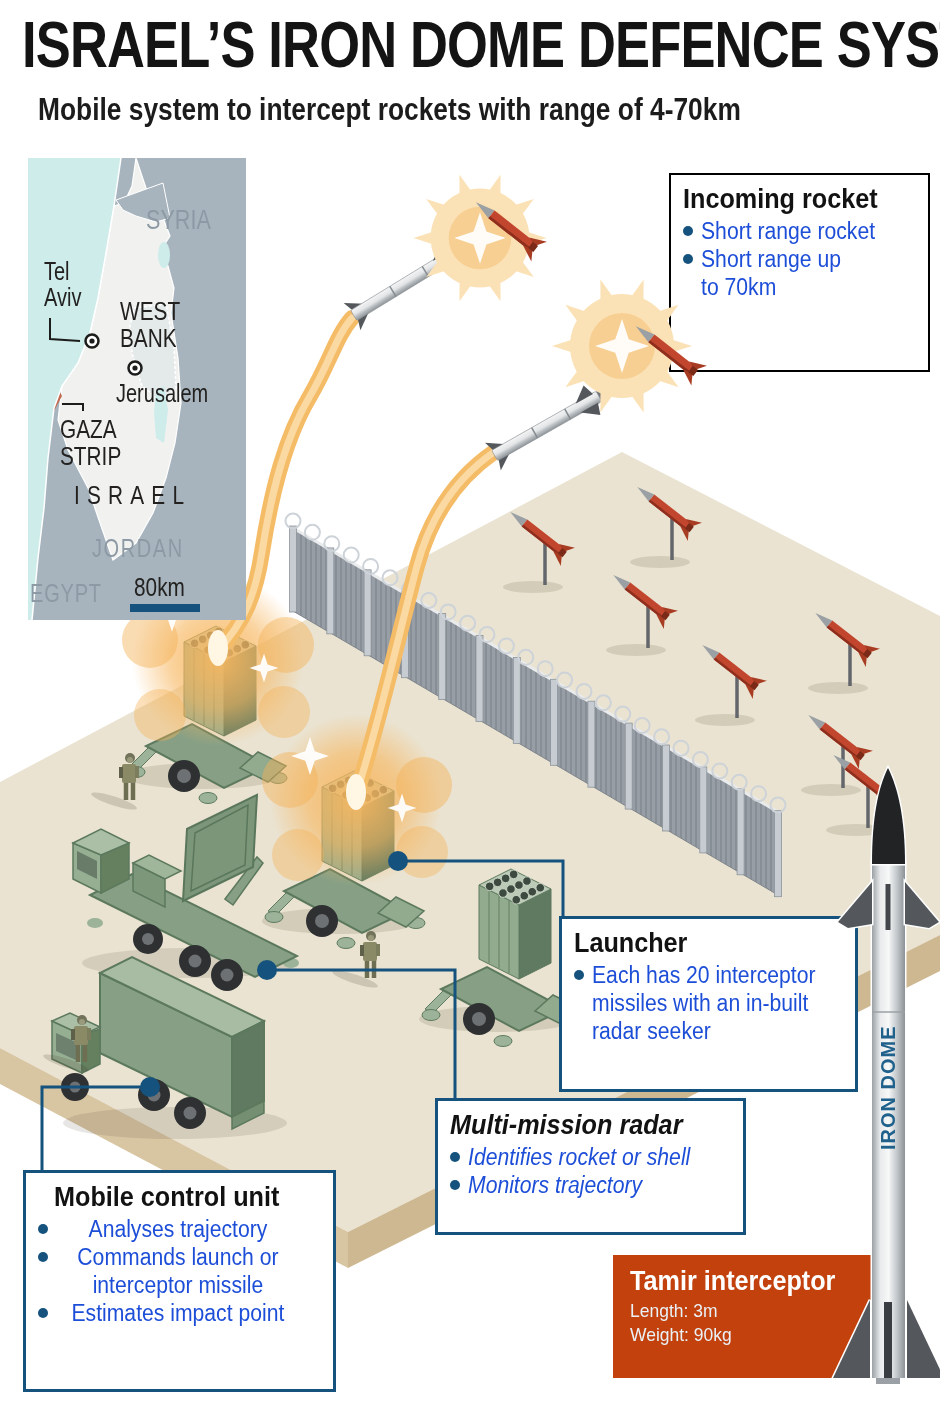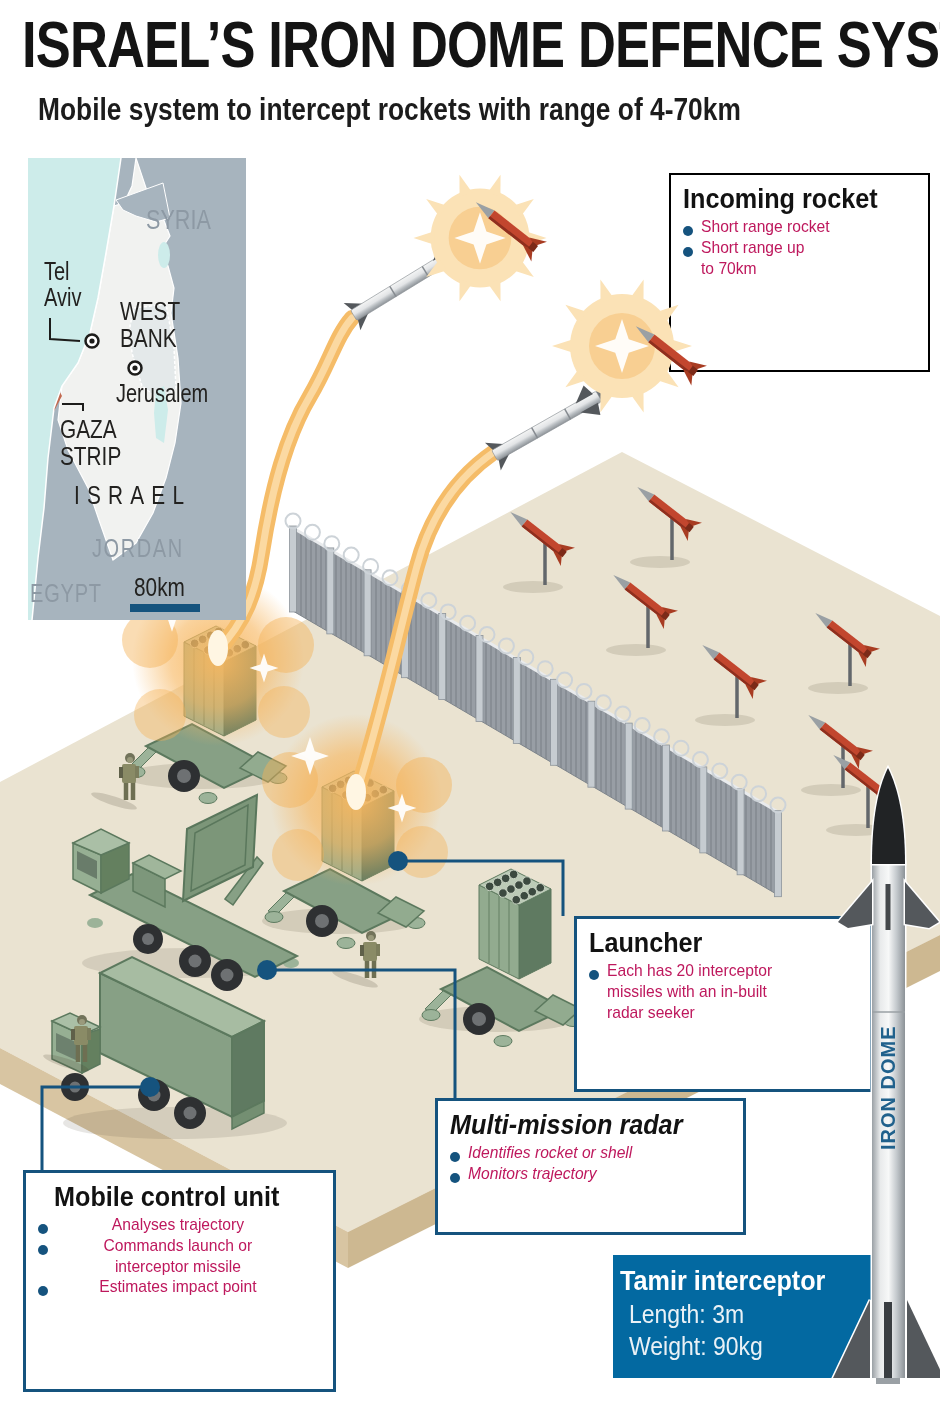--- a/index.html
+++ b/index.html
@@ -18,27 +18,27 @@
   .map svg{position:absolute;left:0;top:0;}
   .mlabel{position:absolute;white-space:pre-line;line-height:1.05;font-size:26px;transform-origin:0 0;transform:scaleX(.8);}
   .mlabel.gray{color:#8d99a4;}
   .mlabel.blk{color:#22211f;}
   .scalebar{position:absolute;left:102px;top:446px;width:70px;height:8px;background:#15537e;}
   
   .box{position:absolute;background:#fff;border:3px solid #15537e;z-index:3;padding:8px 12px 6px 12px;box-sizing:border-box;}
   .box h2{margin:0 0 2px 0;font-size:28px;line-height:1.15;color:#121212;}
   .box h2 .cond{transform:scaleX(.9);}
   .box ul{margin:2px 0 0 0;padding:0;list-style:none;}
-  .box li{display:flex;align-items:flex-start;font-size:17px;line-height:1.22;color:#be185d;}
+  .box li{display:flex;align-items:flex-start;font-size:23px;line-height:1.22;color:#1d4ed8;}
   .box .txt{white-space:pre-line;display:inline-block;transform:scaleX(.92);transform-origin:0 0;width:108%;}
   .dot{flex:none;width:10px;height:10px;border-radius:50%;background:#15537e;margin:9px 8px 0 0;}
   .box.neutral{border:2px solid #000000;}
-  .box.solid{background:#0369a1;border:none;color:#fff;padding:10px 7px;}
+  .box.solid{background:#c2410c;border:none;color:#fff;padding:10px 17px;}
   .box.solid h2{color:#fff;}
-  .box.solid .spec{font-size:25px;line-height:1.26;color:#eaf1f6;margin-left:9px;}
+  .box.solid .spec{font-size:19px;line-height:1.26;color:#eaf1f6;}
   .box.solid .spec .cond{transform:scaleX(.92);}
 </style>
 </head>
 <body>
 
 <div class="page">
 
   <h1><span class="cond">ISRAEL’S IRON DOME DEFENCE SYSTEM</span></h1>
   <div class="subtitle"><span class="cond">Mobile system to intercept rockets with range of 4-70km</span></div>
 
@@ -403,21 +403,21 @@
           <span class="txt">Short range rocket</span>
         </li>
       <li>
           <span class="dot"></span>
           <span class="txt">Short range up
 to 70km</span>
         </li>
     </ul>
   </section>
 
-  <section class="box" style="left:574px;top:916px;width:299px;height:176px;">
+  <section class="box" style="left:559px;top:916px;width:299px;height:176px;">
     <h2><span class="cond">Launcher</span></h2>
     <ul>
       <li>
           <span class="dot"></span>
           <span class="txt">Each has 20 interceptor
 missiles with an in-built
 radar seeker</span>
         </li>
     </ul>
   </section>

